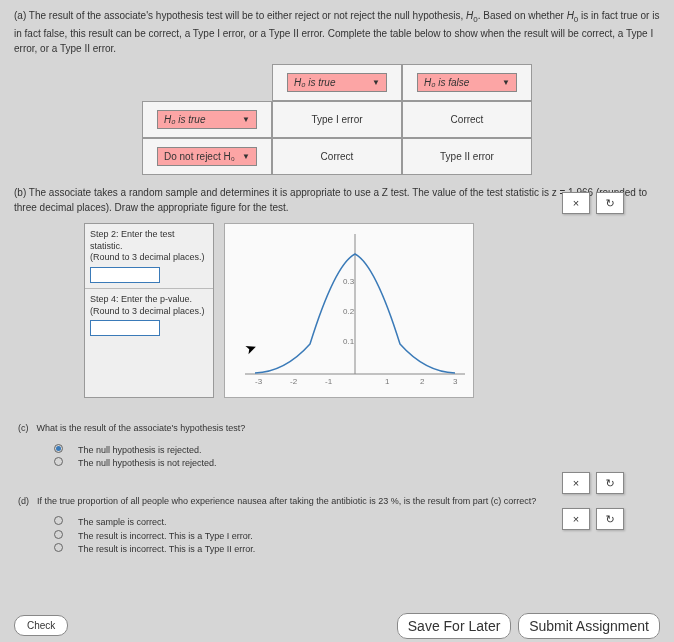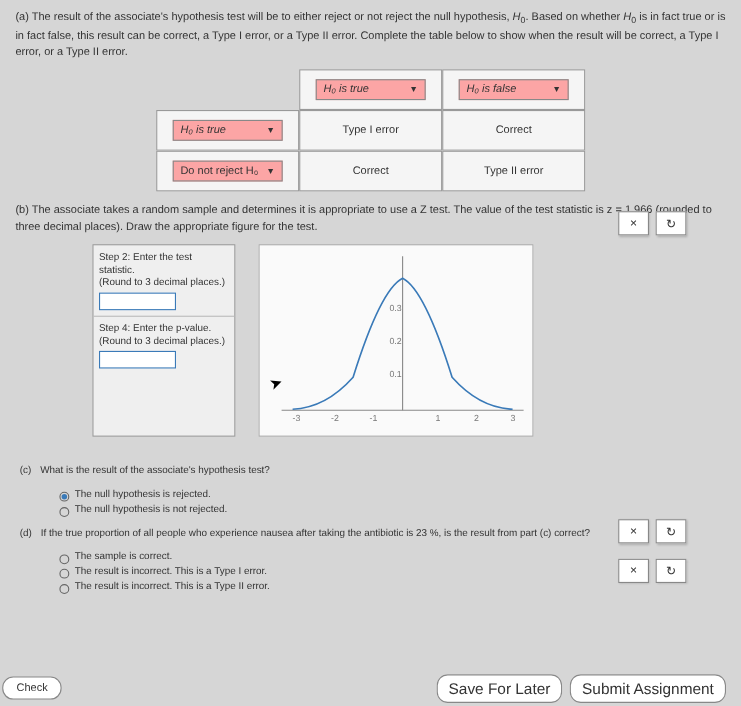--- a/index.html
+++ b/index.html
@@ -15,26 +15,26 @@
 .dropdown{display:inline-flex;align-items:center;justify-content:space-between;border:1px solid #888;padding:3px 6px;background:#fca5a5;min-width:100px}
 .dropdown .tri{font-size:8px;margin-left:6px}
 .btn-small{display:inline-flex;width:28px;height:22px;border:1px solid #888;background:#fff;align-items:center;justify-content:center;font-size:11px;box-shadow:1px 1px 2px rgba(0,0,0,.2)}
 .btn-row{display:flex;gap:6px}
 .abs{position:absolute}
 .step-panel{border:1px solid #999;background:#efefef;width:130px}
 .step-panel .step{padding:5px;border-bottom:1px solid #bbb;font-size:9px;line-height:1.3}
 .step-panel .step:last-child{border-bottom:none}
 .input-box{width:70px;height:16px;border:1px solid #3a7ab8;background:#fff;margin-top:3px}
 .shade-btn{width:26px;height:22px;border:1px solid #888;background:#fff;display:flex;align-items:center;justify-content:center;margin-top:4px}
-.graph-wrap{display:flex;gap:21px;margin-left:70px;margin-bottom:8px}
+.graph-wrap{display:flex;gap:10px;margin-left:70px;margin-bottom:8px}
 .graph{width:250px;height:175px;border:1px solid #aaa;background:#fafafa;position:relative}
-.radio-line{display:flex;align-items:flex-end;gap:5px;margin-left:40px;font-size:9px;line-height:1.5}
+.radio-line{display:flex;align-items:flex-start;gap:15px;margin-left:40px;font-size:9px;line-height:1.5}
 .radio-circle{width:9px;height:9px;border:1px solid #666;border-radius:50%;display:inline-flex;align-items:center;justify-content:center}
 .radio-circle.selected::after{content:"";width:5px;height:5px;background:#3a7ab8;border-radius:50%}
-.footer{position:absolute;bottom:6px;left:2px;right:14px;display:flex;justify-content:space-between;align-items:center}
+.footer{position:absolute;bottom:6px;left:14px;right:14px;display:flex;justify-content:space-between;align-items:center}
 .check-btn{background:#fff;border:1px solid #888;padding:4px 12px;border-radius:10px;font-size:10px}
 .pill-btn{background:#fff;border:1px solid #888;padding:4px 10px;border-radius:10px;font-size:14px;margin-left:4px}
 .cursor{position:absolute;left:245px;top:340px;font-size:14px;color:#000;transform:rotate(-20deg)}
 </style>
 </head>
 <body>
 
 <div class="question-text">
   <span>(a)</span>
   <span>The result of the associate's hypothesis test will be to either reject or not reject the null hypothesis, </span><span class="italic">H</span><span class="sub">0</span><span>. Based on whether </span><span class="italic">H</span><span class="sub">0</span><span> is in fact true or is in fact false, this result can be correct, a Type I error, or a Type II error. Complete the table below to show when the result will be correct, a Type I error, or a Type II error.</span>
@@ -131,21 +131,21 @@
 <div class="radio-line">
   <span class="radio-circle"></span>
   <span>The null hypothesis is not rejected.</span>
 </div>
 
 <div class="btn-row abs" style="right:50px;top:508px">
   <div class="btn-small">×</div>
   <div class="btn-small">↻</div>
 </div>
 
-<div class="question-text indent" style="margin-top:8px;font-size:9px">
+<div class="question-text indent" style="margin-top:24px;font-size:9px">
   <span style="margin-left:-24px;margin-right:8px">(d)</span><span>If the true proportion of all people who experience nausea after taking the antibiotic is 23 %, is the result from part (c) correct?</span>
 </div>
 <div class="radio-line">
   <span class="radio-circle"></span>
   <span>The sample is correct.</span>
 </div>
 <div class="radio-line">
   <span class="radio-circle"></span>
   <span>The result is incorrect. This is a Type I error.</span>
 </div>

